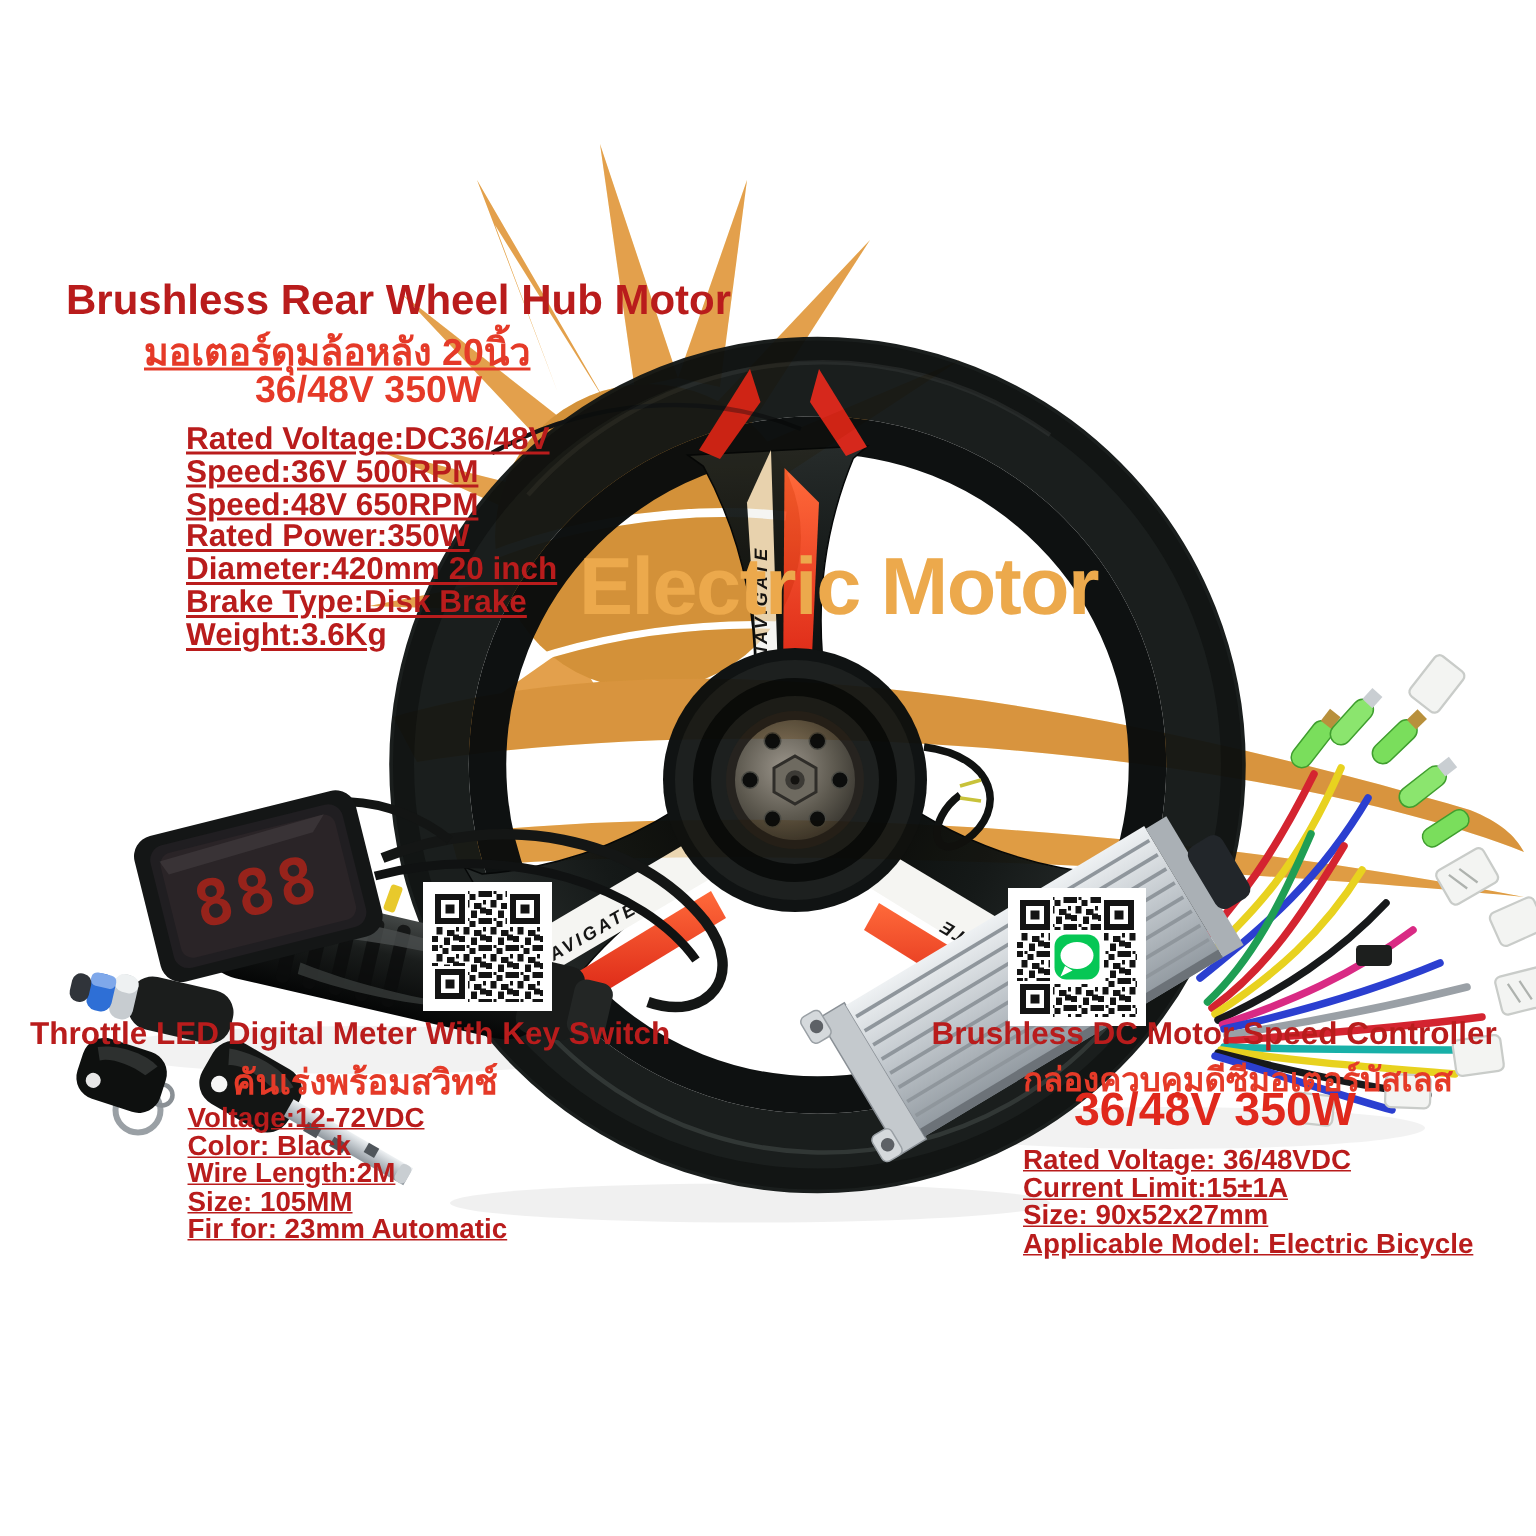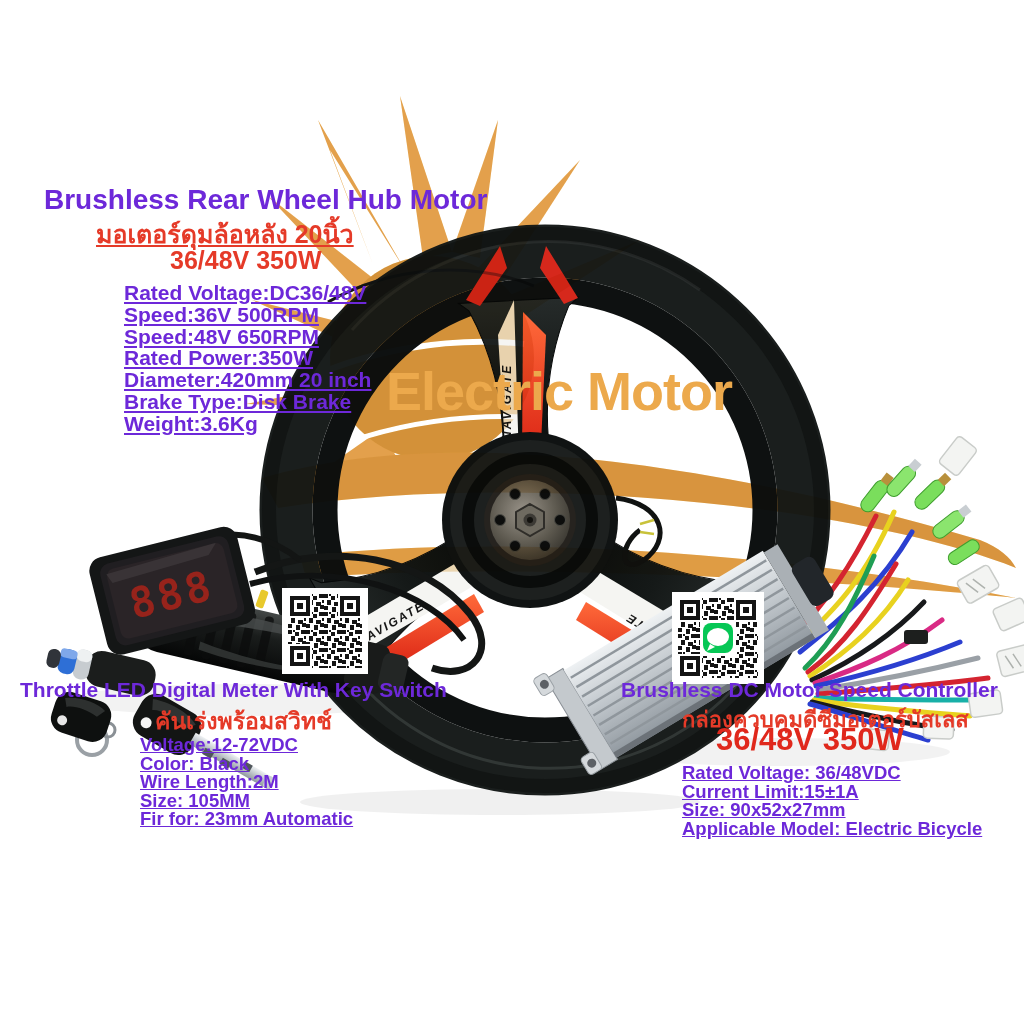--- a/index.html
+++ b/index.html
@@ -1,20 +1,20 @@
 <!DOCTYPE html>
 <html><head>
 <meta charset="utf-8">
 <style>
   html,body{margin:0;padding:0;background:#888;}
   #stage{position:relative;width:1024px;height:1024px;background:#ffffff;overflow:hidden;
          font-family:"Liberation Sans","DejaVu Sans",sans-serif;}
   #art{position:absolute;left:0;top:0;width:1024px;height:1024px;}
   .txt{position:absolute;font-weight:bold;white-space:nowrap;}
-  .blue{color:#6d28d9;}
+  .blue{color:#b91c1c;}
   .red{color:#E53A28;}
   .gold{color:#ECA94C;}
   .spec-list div{font-weight:bold;text-decoration:underline;}
   .specA div{font-size:21px;line-height:21.8px;}
   .specB div{font-size:18.5px;line-height:18.6px;}
   .wm{font-size:54px;letter-spacing:-1px;}
 </style>
 </head>
 <body>
 
@@ -335,21 +335,21 @@
       <div>Rated Power:350W</div>
       <div>Diameter:420mm 20 inch</div>
       <div>Brake Type:Disk Brake</div>
       <div>Weight:3.6Kg</div>
     </div>
 
   <div class="txt gold wm" style="left:386px;top:360px;">Electric Motor</div>
 
   <div class="txt blue" style="left:20px;top:678px;font-size:21px;">Throttle LED Digital Meter With Key Switch</div>
   <div class="txt red" style="left:155px;top:703px;font-size:23px;">คันเร่งพร้อมสวิทช์</div>
-  <div class="txt blue spec-list specB" style="left:140px;top:736px;">
+  <div class="txt blue spec-list specB" style="left:125px;top:736px;">
       <div>Voltage:12-72VDC</div>
       <div>Color: Black</div>
       <div>Wire Length:2M</div>
       <div>Size: 105MM</div>
       <div>Fir for: 23mm Automatic</div>
     </div>
 
   <div class="txt blue" style="left:621px;top:678px;font-size:21px;">Brushless DC Motor Speed Controller</div>
   <div class="txt red" style="left:682px;top:702px;font-size:22px;">กล่องควบคุมดีซีมอเตอร์บัสเลส</div>
   <div class="txt red" style="left:716px;top:722px;font-size:31px;color:#E0281C;">36/48V 350W</div>

